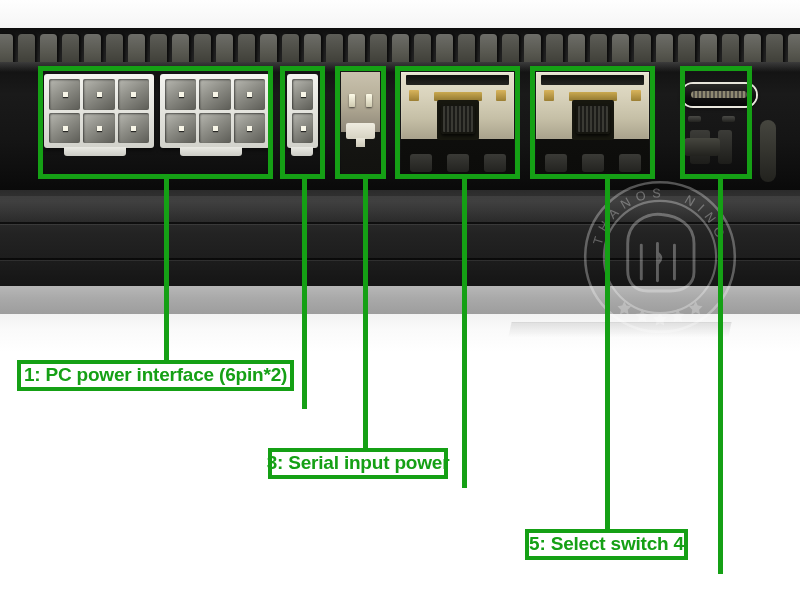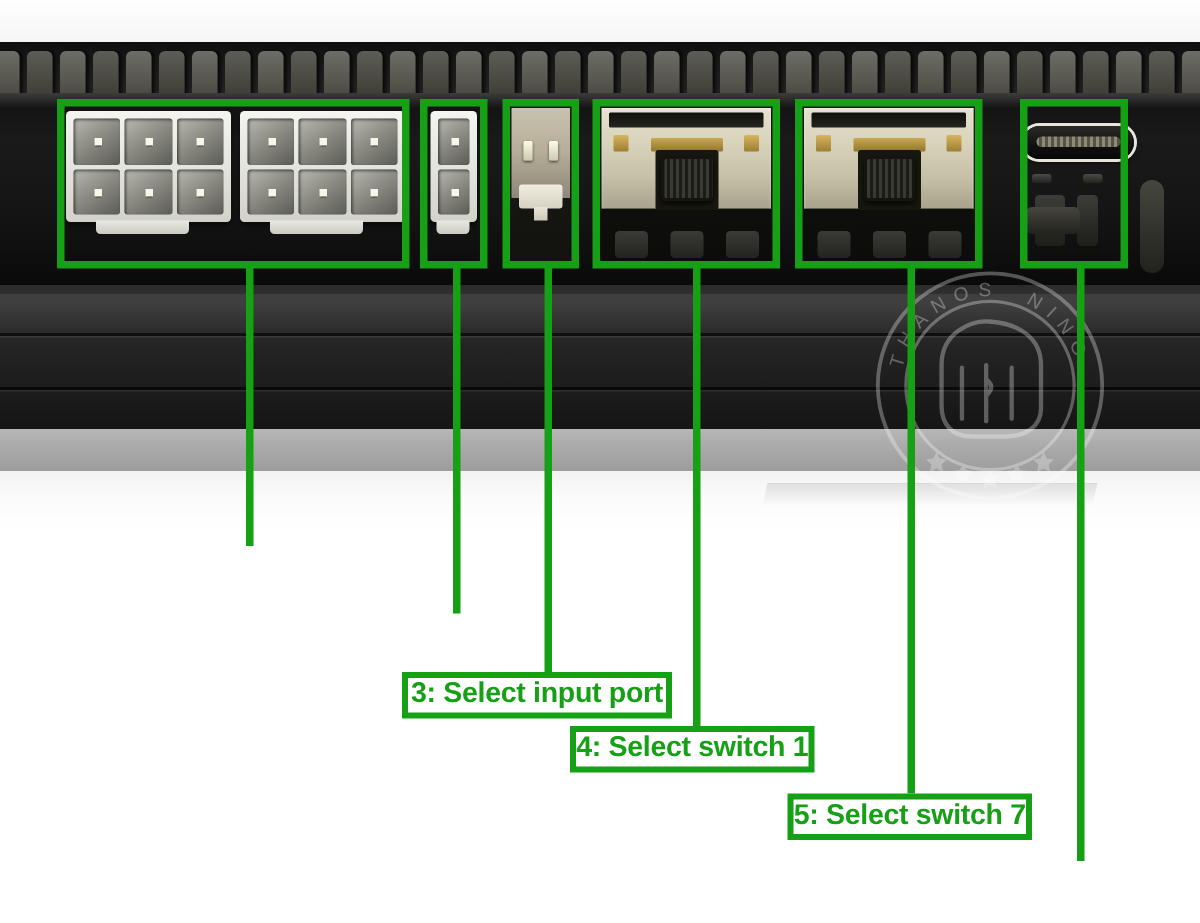--- a/index.html
+++ b/index.html
@@ -445,24 +445,24 @@
     <div class="hl-box" style="left:530px; top:66px; width:125px; height:113px;"></div>
     <div class="hl-box" style="left:680px; top:66px; width:72px; height:113px;"></div>
 
     <div class="leader" style="left:164px; top:174px; height:190px;"></div>
     <div class="leader" style="left:302px; top:174px; height:235px;"></div>
     <div class="leader" style="left:363px; top:174px; height:278px;"></div>
     <div class="leader" style="left:462px; top:174px; height:314px;"></div>
     <div class="leader" style="left:605px; top:174px; height:359px;"></div>
     <div class="leader" style="left:718px; top:174px; height:400px;"></div>
 
-
-
-    <div class="label-box" style="left:268px; top:448px; width:180px; height:31px;">3: Select input port</div>
-
-    <div class="label-box" style="left:380px; top:484px; width:163px; height:31px;">4: Select switch 1</div>
-
-    <div class="label-box" style="left:525px; top:529px; width:163px; height:31px;">5: Select switch 7</div>
+    <div class="label-box" style="left:17px; top:360px; width:277px; height:31px;">1: PC power interface (6pin*2)</div>
+
+
+    <div class="label-box" style="left:268px; top:448px; width:180px; height:31px;">3: Serial input power</div>
+
+
+    <div class="label-box" style="left:525px; top:529px; width:163px; height:31px;">5: Select switch 4</div>
 
 
   </div>
 
 </div>
 
 </body></html>

